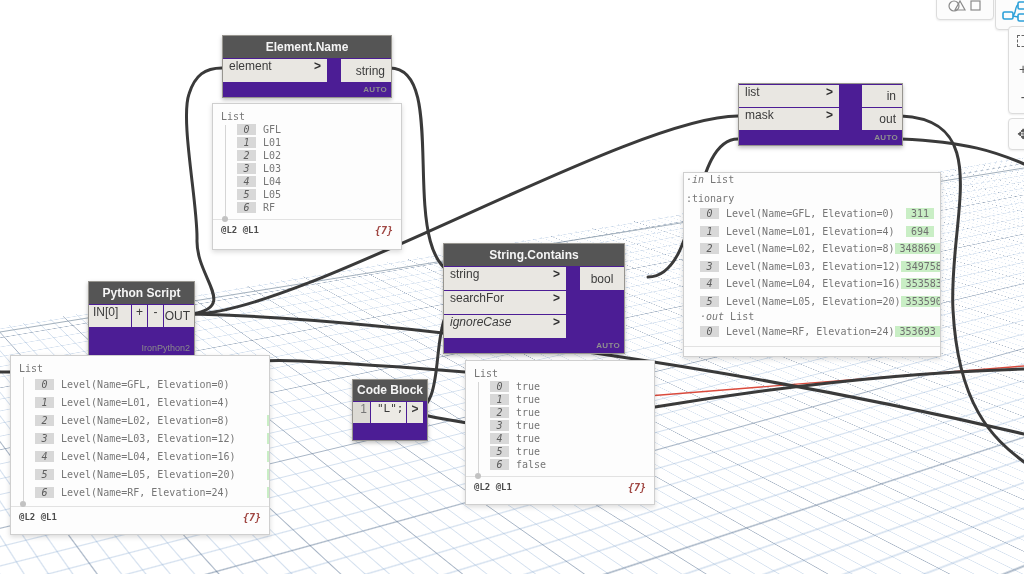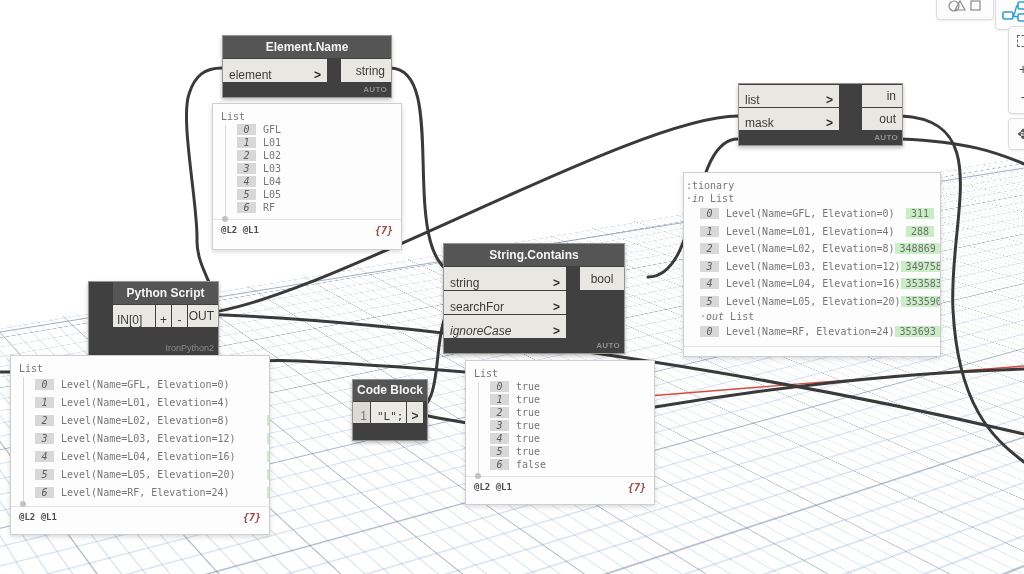--- a/index.html
+++ b/index.html
@@ -16,26 +16,26 @@
       repeating-linear-gradient(0deg,  rgba(125,162,205,.33) 0 1px, transparent 1px 16px);
     transform:perspective(750px) rotateX(57deg) rotateZ(-17deg);
     transform-origin:0 0;}
 
   svg.layer{position:absolute;left:0;top:0;z-index:1;}
   .wire{stroke:#3a3a3a;stroke-width:3;fill:none;stroke-linecap:round;}
   .axis-red{stroke:#da4a3c;stroke-width:1.4;fill:none;}
   .grid-edge{stroke:#93a2b0;stroke-width:1;fill:none;opacity:.85;}
 
   
-  .node{position:absolute;z-index:2;border:1px solid #97958f;background:#404040;
+  .node{position:absolute;z-index:2;border:1px solid #97958f;background:#4c1d95;
         box-shadow:0 2px 4px rgba(0,0,0,.25);font-size:12px;color:#3b3b3b;}
   .nhead{background:#555555;color:#f5f5f5;font-weight:bold;text-align:center;
          height:22px;line-height:22px;font-size:12px;}
   .prow{display:flex;height:23px;margin-top:1px;}
-  .cell{background:#e9e7e2;display:flex;align-items:flex-end;padding:0 6px;box-sizing:border-box;}
+  .cell{background:#e9e7e2;display:flex;align-items:flex-start;padding:0 6px;box-sizing:border-box;}
   .cell .chev{margin-left:auto;font-weight:bold;color:#2f2f2f;}
   .outcell{background:#e9e7e2;display:flex;align-items:center;justify-content:flex-end;
            padding:0 6px;box-sizing:border-box;margin-left:auto;}
   .lacing{height:15px;line-height:15px;text-align:right;font-size:8px;font-weight:bold;
           color:#8f8f8f;padding-right:4px;letter-spacing:.3px;}
   .italic{font-style:italic;}
   .nfooter{height:15px;line-height:14px;text-align:right;font-size:9px;color:#8a8a8a;padding-right:4px;}
 
   
   .bubble{position:absolute;z-index:2;background:#fdfdfd;border:1px solid #cfcfcf;
@@ -93,21 +93,21 @@
         <span>element</span>
         <span class="chev">&gt;</span>
       </div>
       <div class="outcell" style="width:50px;">
         <span>string</span>
       </div>
     </div>
     <div class="lacing">AUTO</div>
   </div>
 
-  <div class="node" style="left:88px;top:281px;width:105px;padding-left:24px;">
+  <div class="node" style="left:88px;top:281px;width:105px;">
     <div class="nhead">Python Script</div>
     <div class="prow" style="height:22px;">
       <div class="cell" style="width:42px;padding:0 4px;">
         <span>IN[0]</span>
       </div>
       <div class="cell" style="width:15px;margin-left:1px;justify-content:center;padding:0;">
         <span>+</span>
       </div>
       <div class="cell" style="width:15px;margin-left:1px;justify-content:center;padding:0;">
         <span>-</span>
@@ -332,38 +332,38 @@
         </div>
       </div>
     <div class="bsep"></div>
     <div class="bfoot">
       <span>@L2 @L1</span>
       <span class="cnt">{7}</span>
     </div>
   </div>
 
   <div class="bubble" style="left:683px;top:172px;width:258px;height:185px;">
+    <div class="sect" style="padding-left:2px;">
+      <span class="pfx">·in</span><span> List</span>
+    </div>
     <div class="sect" style="padding:6px 0 0 2px;height:13px;">
       <span>:tionary</span>
-    </div>
-    <div class="sect" style="padding-left:2px;">
-      <span class="pfx">·in</span><span> List</span>
     </div>
     <div style="padding-left:16px;">
 
         <div class="brow" style="height:17.5px;width:234px;">
           <span class="idx">0</span>
           <span>Level(Name=GFL, Elevation=0)</span>
           <span class="gbadge">311</span>
         </div>
 
         <div class="brow" style="height:17.5px;width:234px;">
           <span class="idx">1</span>
           <span>Level(Name=L01, Elevation=4)</span>
-          <span class="gbadge">288</span>
+          <span class="gbadge">694</span>
         </div>
 
         <div class="brow" style="height:17.5px;width:234px;">
           <span class="idx">2</span>
           <span>Level(Name=L02, Elevation=8)</span>
           <span class="gbadge">348869</span>
         </div>
 
         <div class="brow" style="height:17.5px;width:234px;">
           <span class="idx">3</span>

